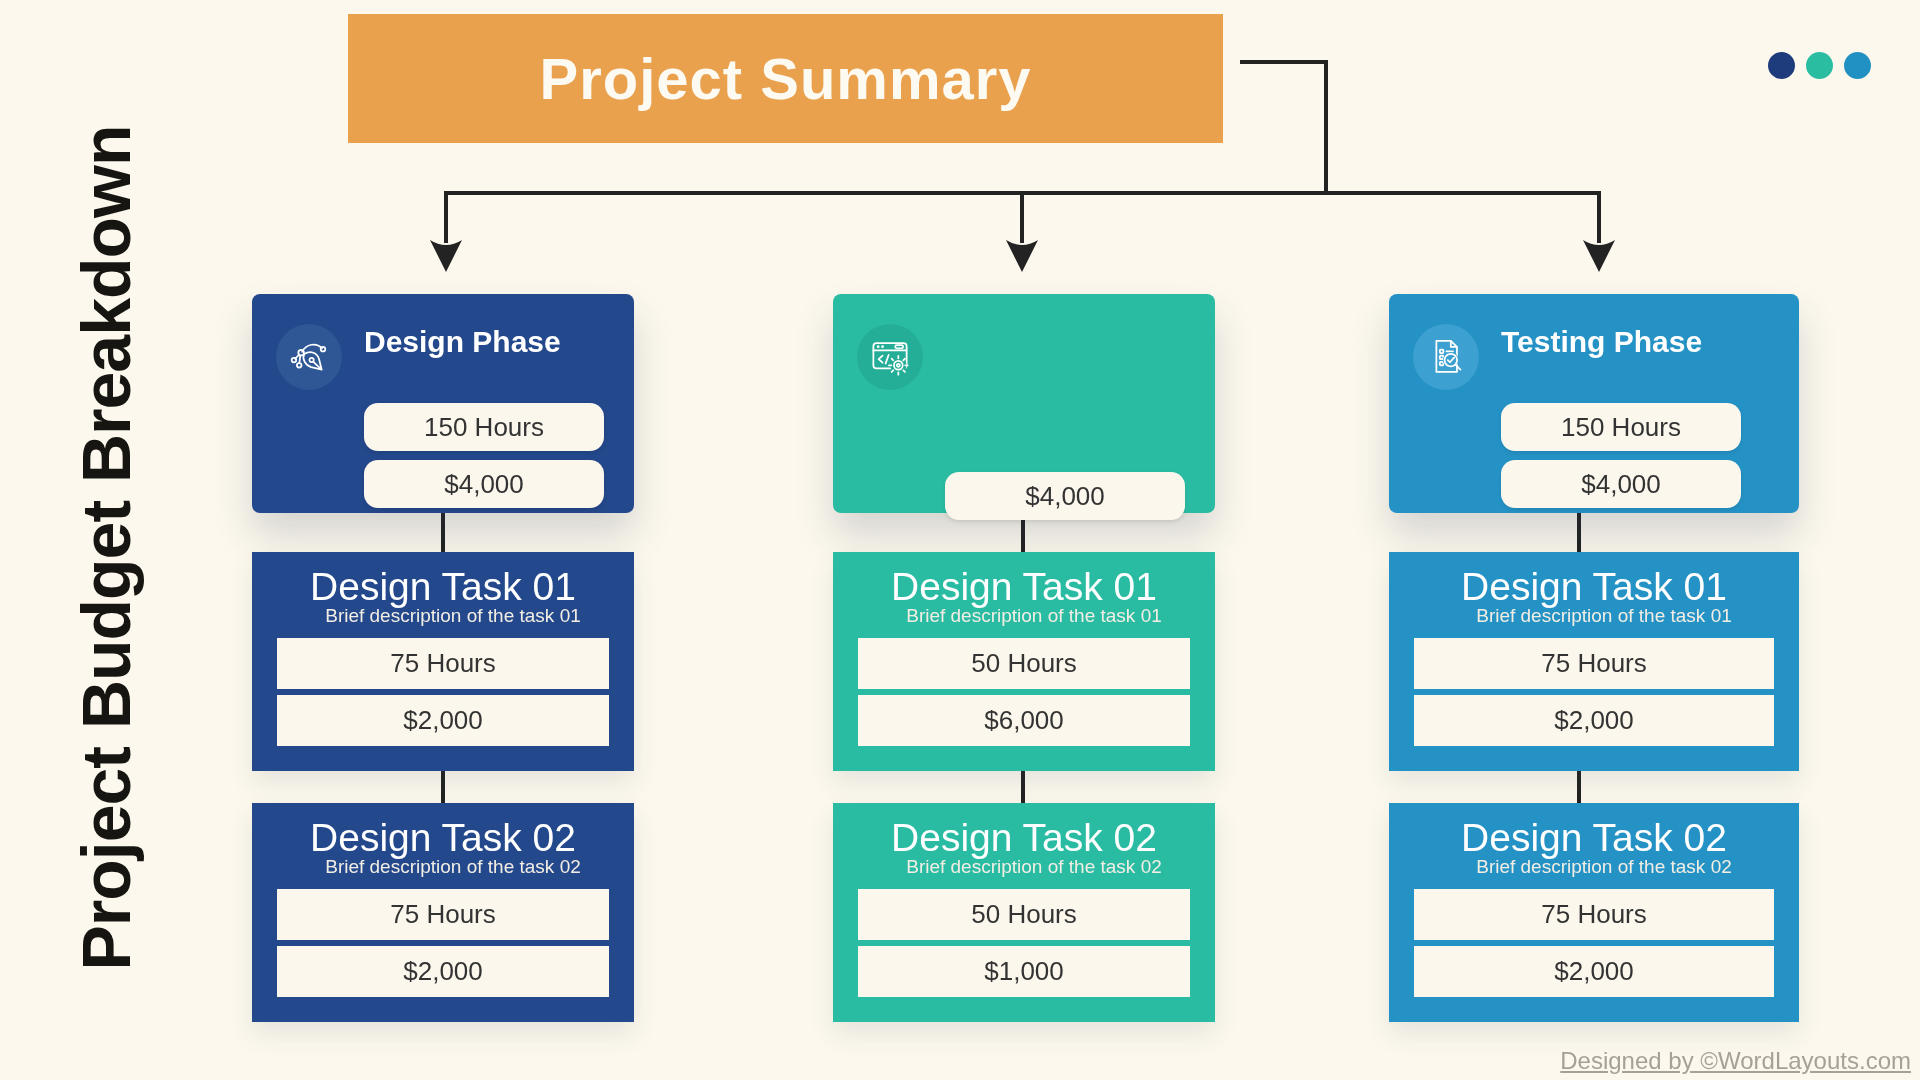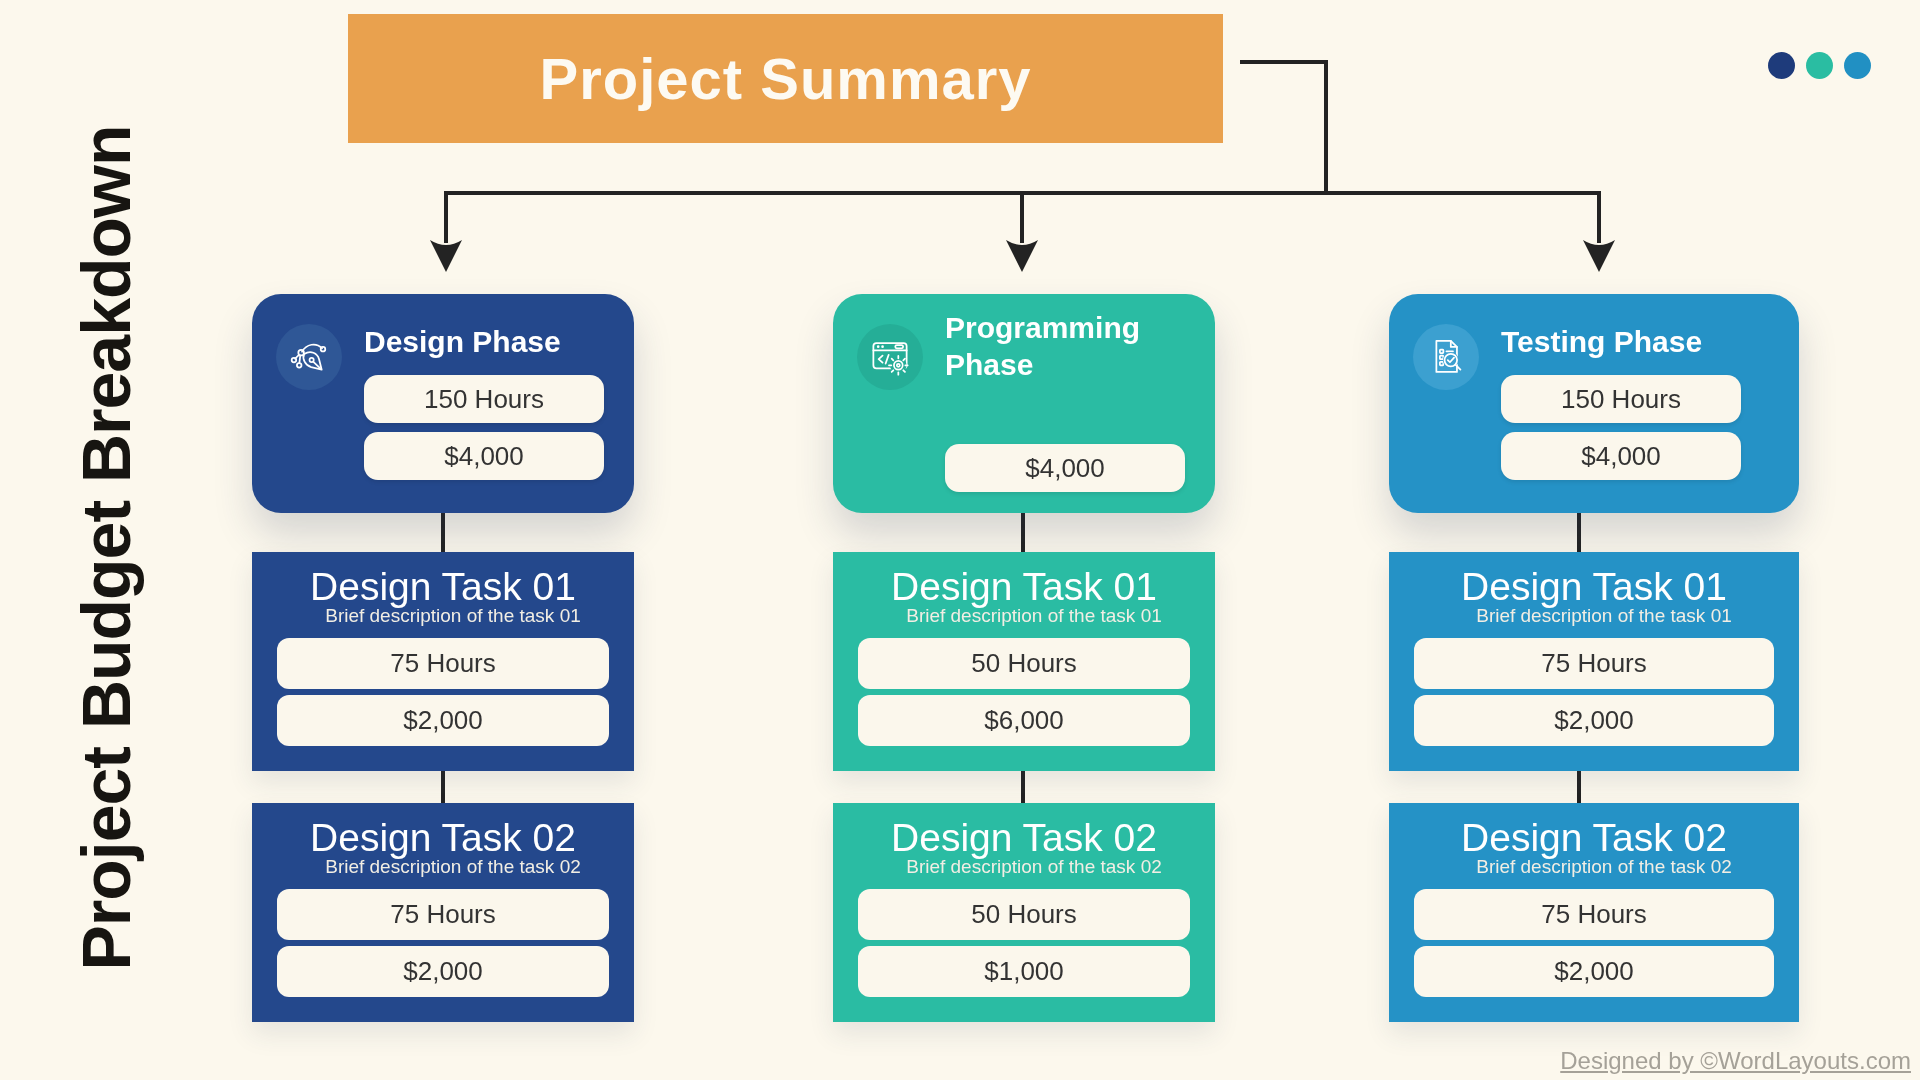--- a/index.html
+++ b/index.html
@@ -20,49 +20,49 @@
   .dot{position:absolute;top:52px;width:27px;height:27px;border-radius:50%;}
   .dot.d0{left:1768px;background:#1E3B7B}
   .dot.d1{left:1806px;background:#2ABDA2}
   .dot.d2{left:1844px;background:#2190C3}
 
   
   .connectors{position:absolute;left:0;top:0;width:1920px;height:1080px;pointer-events:none;}
 
   
   .phase-card,.task-card{position:absolute;width:382px;height:219px;}
-  .phase-card{top:294px;border-radius:29px;box-shadow:0 22px 38px rgba(40,55,90,.18);}
+  .phase-card{top:294px;border-radius:8px;box-shadow:0 22px 38px rgba(40,55,90,.18);}
   .task-card.t1{top:552px}
   .task-card.t2{top:803px}
   .task-card{box-shadow:0 12px 24px rgba(40,55,90,.10);}
   .c0{left:252px}.c1{left:833px}.c2{left:1389px}
   .bg-navy{background:#24488C;--circ:#2F5796;}
   .bg-teal{background:#2ABCA3;--circ:#25AE97;}
   .bg-blue{background:#2592C6;padding-left:28px;--circ:#3CA0D0;}
 
   .icon-circle{position:absolute;left:24px;top:30px;width:66px;height:66px;border-radius:50%;
     background:var(--circ);display:flex;align-items:center;justify-content:center;}
   .icon-circle svg{width:42px;height:42px;}
 
   .phase-title{position:absolute;left:112px;right:12px;top:29px;color:#FFFFFF;
     font-size:30px;font-weight:700;line-height:37px;}
   .two-line .phase-title{top:15px;}
 
   .pill{position:absolute;left:112px;width:240px;height:48px;border-radius:14px;background:#FBF7EC;
     display:flex;align-items:center;justify-content:center;font-size:26px;color:#333333;
-    box-shadow:0 2px 4px rgba(0,0,0,.10);}
+    box-shadow:0 2px 4px rgba(0,0,0,.10);margin-top:28px;}
   .pill-hours{top:81px}.pill-cost{top:138px}
   .two-line .pill-hours{top:93px}.two-line .pill-cost{top:150px}
 
   .task-title{position:absolute;top:13px;left:0;right:0;text-align:center;color:#FFFFFF;
     font-size:39px;font-weight:400;}
   .task-desc{position:absolute;top:53px;left:0;right:0;text-align:center;color:#F2EEE4;
     font-size:19px;font-weight:400;margin-left:20px;}
   .task-box{position:absolute;left:25px;right:25px;height:51px;background:#FBF7EC;
-    display:flex;align-items:center;justify-content:center;font-size:26px;color:#333333;border-radius:12px;}
+    display:flex;align-items:center;justify-content:center;font-size:26px;color:#333333;}
   .box-hours{top:86px}.box-cost{top:143px}
 
   .credit{position:absolute;right:9px;bottom:5px;font-size:24px;color:#A5A198;text-decoration:underline;}
 </style>
 </head>
 <body>
 
 <div class="canvas">
 
   <div class="vertical-title">Project Budget Breakdown</div>
@@ -139,21 +139,20 @@
         <circle cx="15.5" cy="12.2" r="1.5" fill="#FFFFFF" stroke="none"></circle>
         <rect x="30" y="10.4" width="9" height="3.6" rx="1.8"></rect>
         <path d="M15.5 22.5 L11 26.5 L15.5 30.5"></path>
         <path d="M19 31.5 L22.5 21.5"></path>
         <circle cx="33.5" cy="33.5" r="9.5" fill="var(--circ)" stroke="none"></circle>
         <circle cx="33.5" cy="33.5" r="5"></circle>
         <path d="M33.5 25.5 V22.8 M33.5 44.2 V41.5 M25.5 33.5 H22.8 M44.2 33.5 H41.5 M27.8 27.8 L25.9 25.9 M41.1 41.1 L39.2 39.2 M27.8 39.2 L25.9 41.1 M41.1 25.9 L39.2 27.8"></path>
         <circle cx="33.5" cy="33.5" r="1.7"></circle>
       </svg>
     </div>
-    <div class="phase-title">Programming Phase</div>
     <div class="pill pill-cost">$4,000</div>
   </div>
 
   <div class="task-card t1 c1 bg-teal">
     <div class="task-title">Design Task 01</div>
     <div class="task-desc">Brief description of the task 01</div>
     <div class="task-box box-hours">50 Hours</div>
     <div class="task-box box-cost">$6,000</div>
   </div>
 

